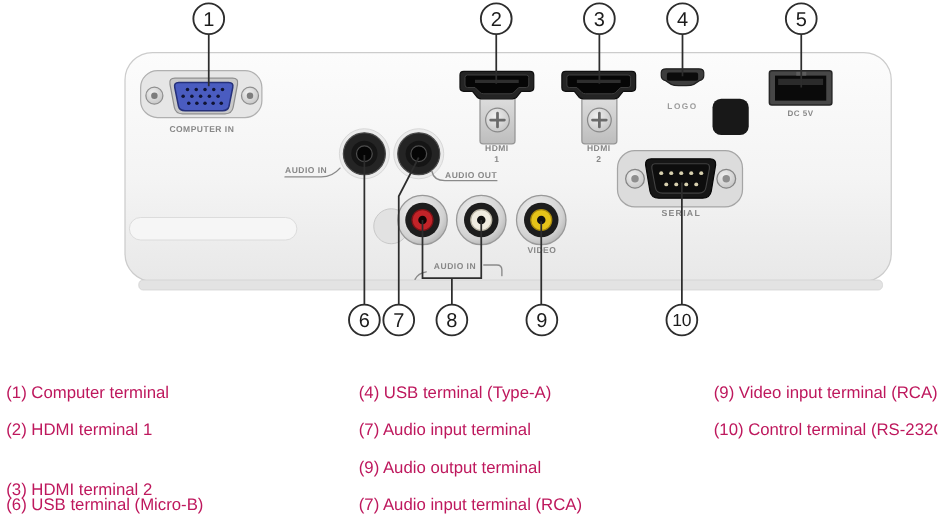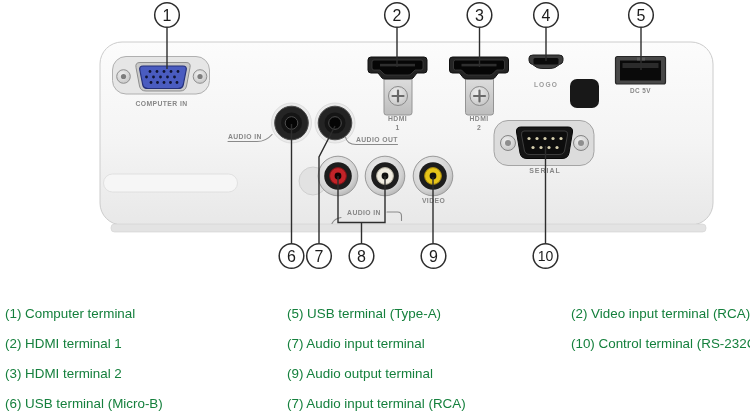--- a/index.html
+++ b/index.html
@@ -1,19 +1,19 @@
 <!DOCTYPE html>
 <html><head>
 <meta charset="utf-8">
 <style>
   html,body{margin:0;padding:0;background:#fff;}
   .stage{position:relative;width:750px;height:418px;background:#fff;overflow:hidden;
          font-family:"Liberation Sans",sans-serif;}
   .diagram-svg{position:absolute;left:0;top:0;}
-  .legend-item{position:absolute;font-size:13.4px;color:#15803d;white-space:nowrap;
+  .legend-item{position:absolute;font-size:13.4px;color:#be185d;white-space:nowrap;
                font-family:"Liberation Sans",sans-serif;}
   
   .num{font-family:"Liberation Sans",sans-serif;font-size:16px;fill:#1c1c1c;text-anchor:middle;}
   .num10{font-size:14px;}
   .plabel{font-family:"Liberation Sans",sans-serif;font-size:6.8px;font-weight:bold;
           fill:#878787;letter-spacing:0.4px;text-anchor:middle;}
   .plabel-start{text-anchor:start;}
   .plabel-logo{fill:#9b9b9b;letter-spacing:1.2px;font-size:6.6px;}
   .plabel-serial{letter-spacing:1px;font-size:7px;}
   .plabel-small{font-size:6.4px;}
@@ -246,23 +246,23 @@
     <g>
       <circle class="callout-circle" cx="545.5" cy="256" r="12.3"></circle>
       <text class="num num10" x="545.5" y="261">10</text>
     </g>
   </g>
 </svg>
 
 <div>
   <div class="legend-item" style="left:5px;top:306px">(1) Computer terminal</div>
   <div class="legend-item" style="left:5px;top:336px">(2) HDMI terminal 1</div>
-  <div class="legend-item" style="left:5px;top:366px">(3) HDMI terminal 2</div>
+  <div class="legend-item" style="left:5px;top:384px">(3) HDMI terminal 2</div>
   <div class="legend-item" style="left:5px;top:396px">(6) USB terminal (Micro-B)</div>
-  <div class="legend-item" style="left:287px;top:306px">(5) USB terminal (Type-A)</div>
+  <div class="legend-item" style="left:287px;top:306px">(4) USB terminal (Type-A)</div>
   <div class="legend-item" style="left:287px;top:336px">(7) Audio input terminal</div>
   <div class="legend-item" style="left:287px;top:366px">(9) Audio output terminal</div>
   <div class="legend-item" style="left:287px;top:396px">(7) Audio input terminal (RCA)</div>
-  <div class="legend-item" style="left:571px;top:306px">(2) Video input terminal (RCA)</div>
+  <div class="legend-item" style="left:571px;top:306px">(9) Video input terminal (RCA)</div>
   <div class="legend-item" style="left:571px;top:336px">(10) Control terminal (RS-232C)</div>
 </div>
 
 </div>
 
 </body></html>

